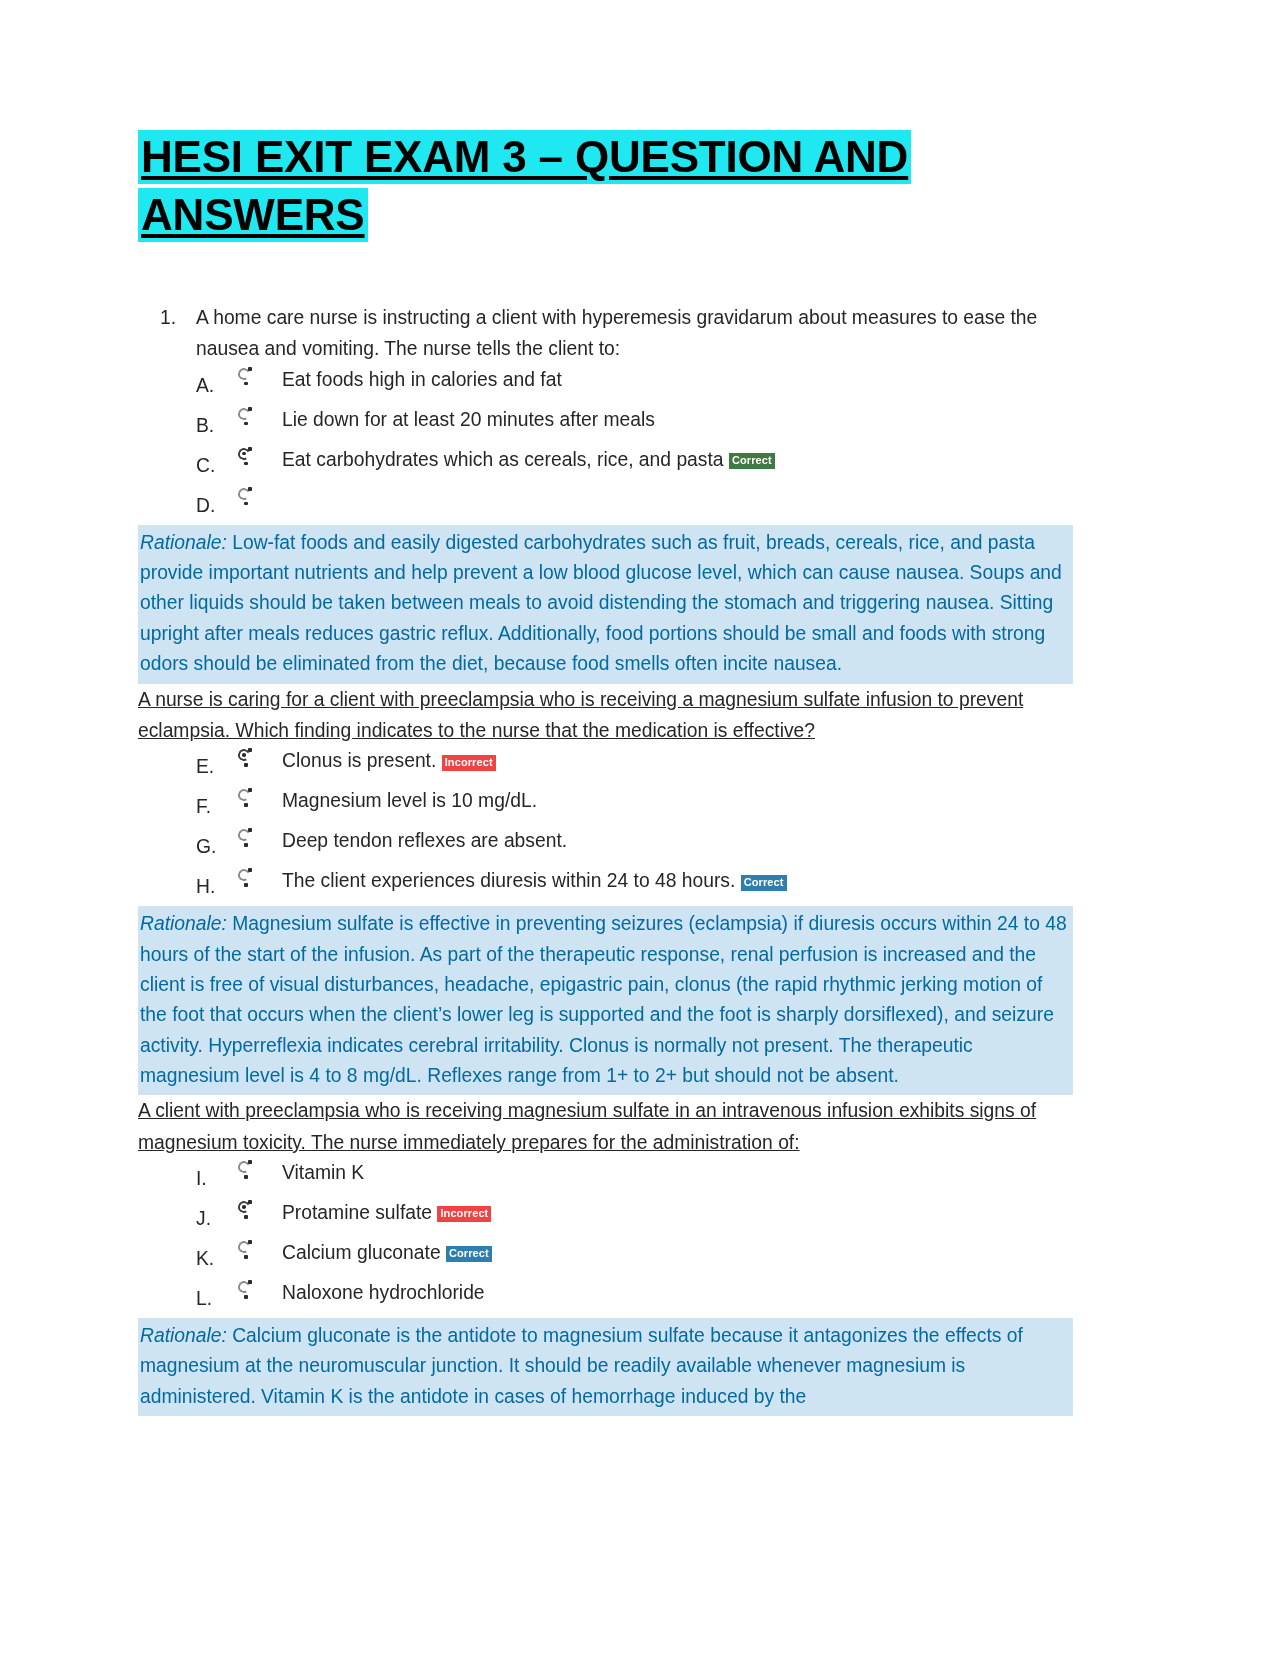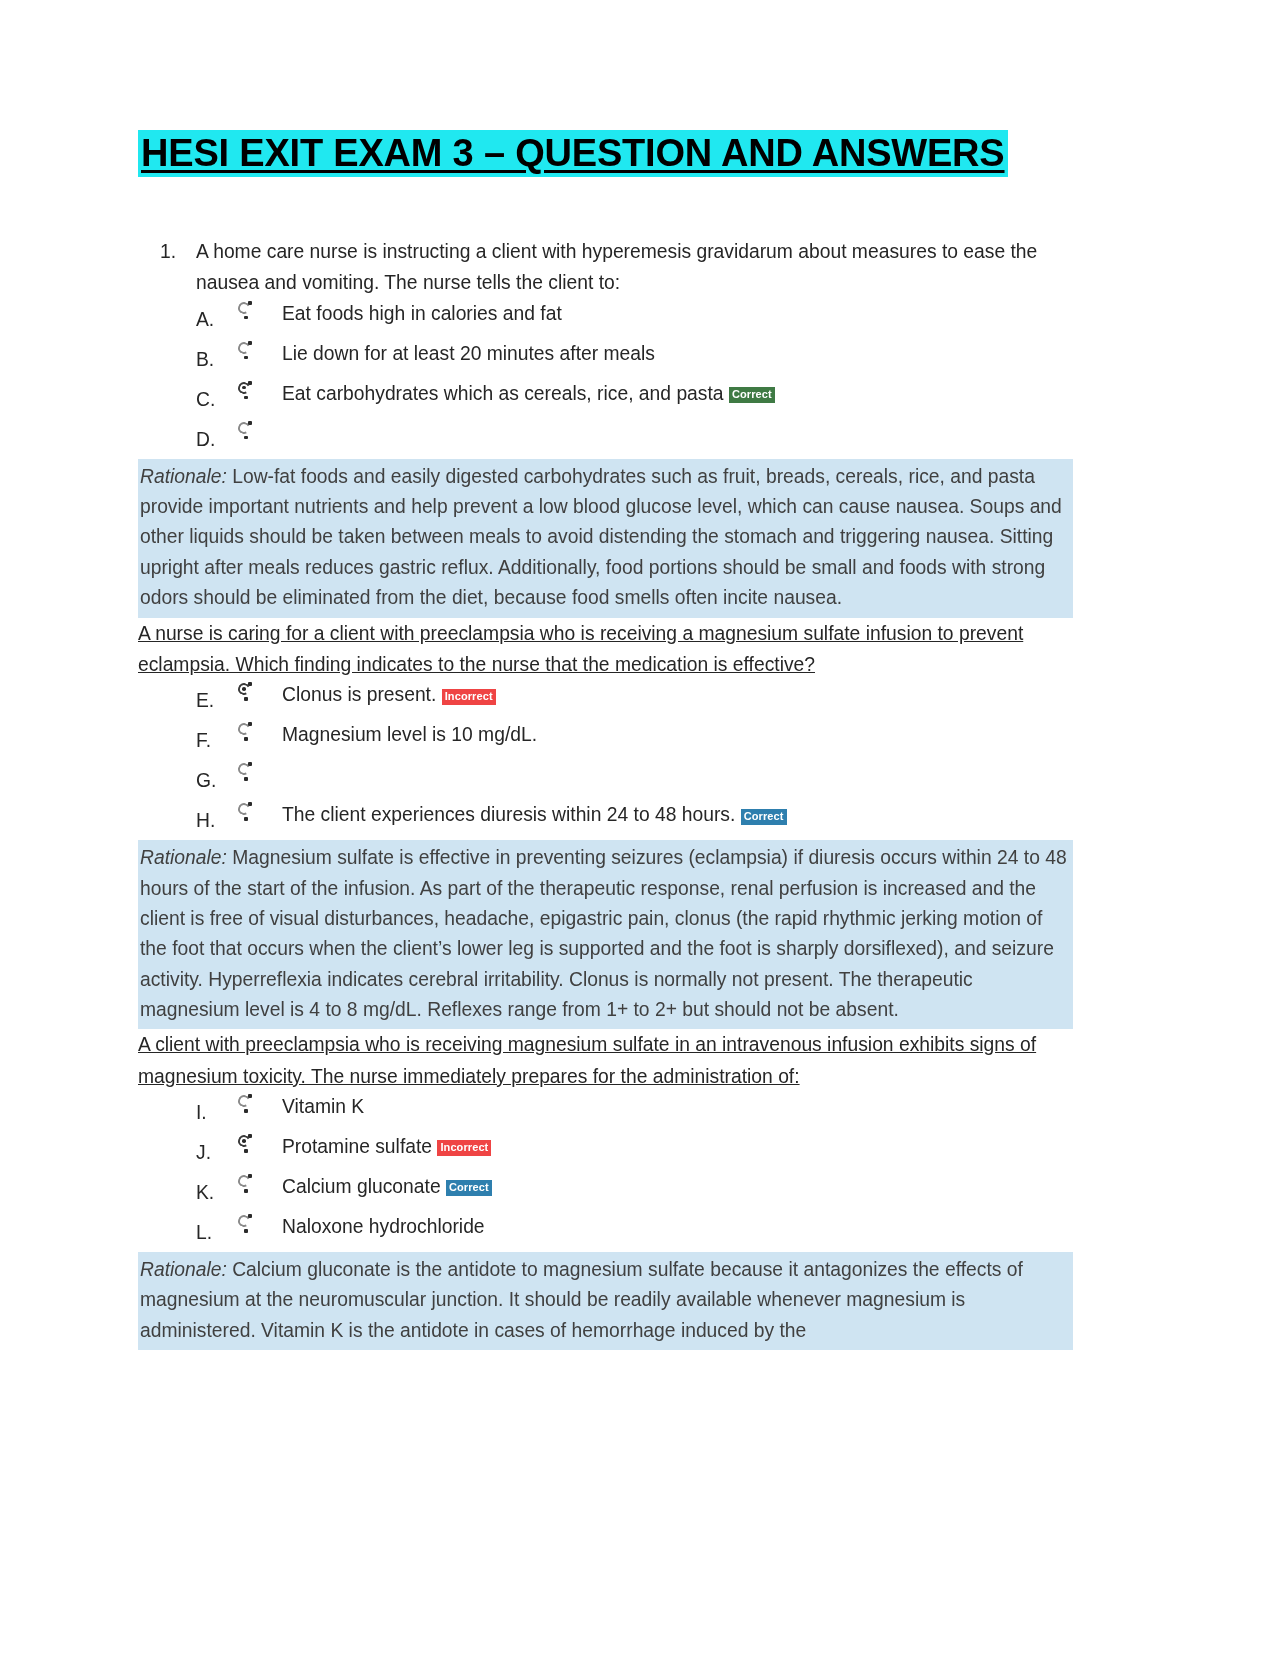--- a/index.html
+++ b/index.html
@@ -30,21 +30,21 @@
 
   
   .doc-title-wrap {
     padding-top: 128px;
     margin-bottom: 58px;
   }
   .doc-title {
     display: inline;
     background: #20e8f0;
     color: #000000;
-    font-size: 38px;
+    font-size: 44px;
     font-weight: bold;
     letter-spacing: -0.2px;
     line-height: 1.32;
     text-decoration: underline;
     text-underline-offset: 4px;
     box-decoration-break: clone;
     -webkit-box-decoration-break: clone;
     padding: 2px 3px 3px 3px;
   }
 
@@ -167,21 +167,21 @@
     vertical-align: 1.5px;
     letter-spacing: 0.1px;
   }
   .badge.green   { background: #3f7a44; }
   .badge.red     { background: #ef4444; }
   .badge.blue    { background: #2e7fae; }
 
   
   .rationale {
     background: #cfe4f2;
-    color: #404040;
+    color: #0369a1;
     font-size: 19.3px;
     line-height: 1.575;
     padding: 3px 4px 4px 2px;
     margin: 0;
     box-sizing: border-box;
     width: 935px;
   }
   .rationale .rlabel {
     font-style: italic;
   }
@@ -263,20 +263,21 @@
           </span>
         <span class="opt-line"><span class="opt-text">Magnesium level is 10 mg/dL.</span></span>
       </li>
       <li class="opt-row">
         <span class="opt-letter">G.</span>
         <span class="radio">
             <span class="ring"></span>
             <span class="nub"></span>
             <span class="dot"></span>
           </span>
+        <span class="opt-line"><span class="opt-text">Deep tendon reflexes are absent.</span></span>
       </li>
       <li class="opt-row">
         <span class="opt-letter">H.</span>
         <span class="radio">
             <span class="ring"></span>
             <span class="nub"></span>
             <span class="dot"></span>
           </span>
         <span class="opt-line"><span class="opt-text">The client experiences diuresis within 24 to 48 hours.</span> <span class="badge blue">Correct</span></span>
       </li>

